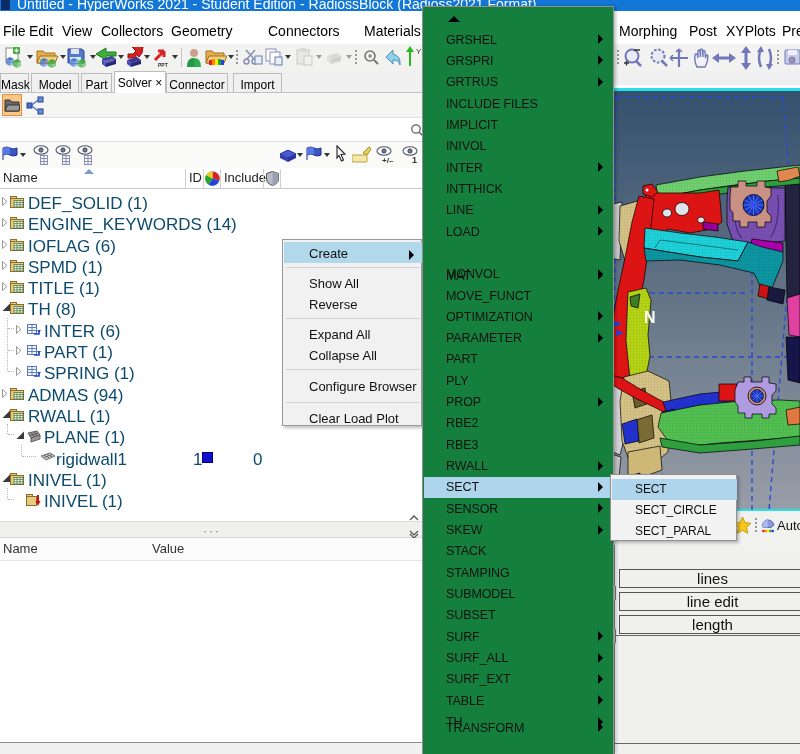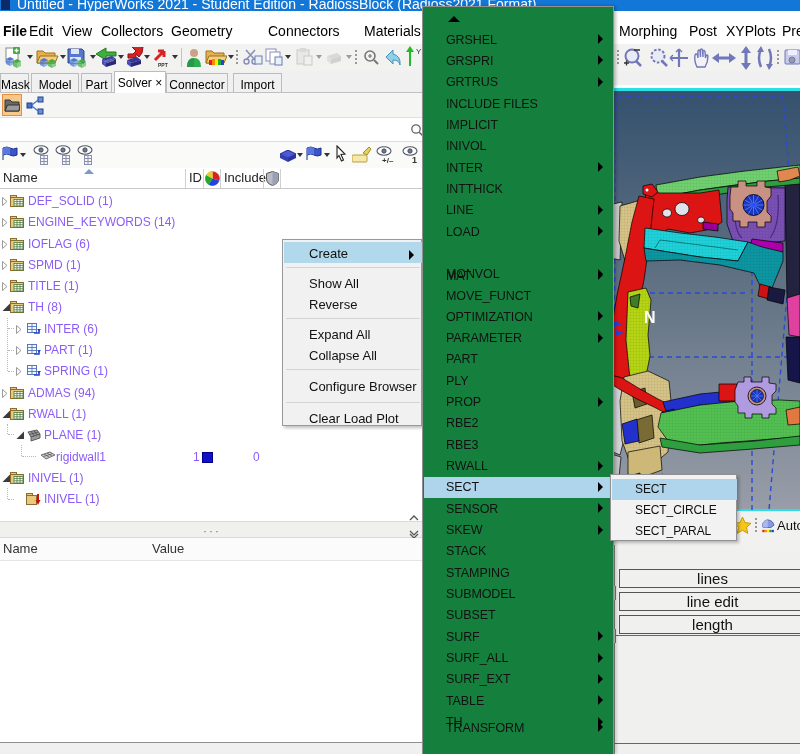--- a/index.html
+++ b/index.html
@@ -16,21 +16,21 @@
 .tab{top:2px;height:20px;border:1px solid #bcbcbc;border-bottom:none;background:#f0f0f0;font-size:12px;text-align:center;padding-top:4px;}
 .tab.active{background:#fff;top:0;height:22px;z-index:2;}
 #tabline{left:0;top:92px;width:428px;height:1px;background:#c0c0c0;}
 
 #leftpanel{left:0;top:93px;width:427px;height:661px;background:#fff;border-right:1px solid #b4b4b4;}
 #iconstrip{left:0;top:0;width:426px;height:24px;background:#f5f5f4;}
 #searchrow{left:0;top:24px;width:426px;height:25px;background:#fff;border-top:1px solid #e0e0e0;border-bottom:1px solid #dcdcdc;}
 #btoolbar{left:0;top:49px;width:426px;height:26px;background:#fafaf9;}
 #colhdr{left:0;top:75px;width:426px;height:21px;background:#fff;border-bottom:1px solid #c8c8c8;font-size:13px;color:#222;}
 .colsep{top:1px;width:1px;height:19px;background:#d0d0d0;}
-#tree{left:0;top:96px;width:426px;height:332px;background:#fff;font-size:12px;color:#8b5cf6;}
+#tree{left:0;top:96px;width:426px;height:332px;background:#fff;font-size:17px;color:#0c4a6e;}
 .trow{left:0;height:21px;white-space:nowrap;}
 .tlabel{position:absolute;top:3px;}
 #splitter{left:0;top:428px;width:426px;height:17px;background:#f0f0ef;border-top:1px solid #dadada;border-bottom:1px solid #dadada;}
 #nvhdr{left:0;top:445px;width:426px;height:23px;background:#fbfbfb;font-size:13px;color:#333;border-bottom:1px solid #e4e4e4;}
 #nvbody{left:0;top:468px;width:426px;height:181px;background:#fff;}
 #lfooter{left:0;top:649px;width:426px;height:12px;background:#f0f0f0;border-top:1px solid #909090;}
 
 #gfx{left:427px;top:85px;width:373px;height:426px;}
 
 #rpanel{left:427px;top:511px;width:373px;height:243px;background:#f0f0ef;}
@@ -48,21 +48,21 @@
 </head>
 <body>
 <div id="app">
 
   <div class="abs" id="titlebar">
     <div class="abs" style="left:1px;top:0px;width:9px;height:10px;background:#0a2a6a;"></div>
     <div class="abs" id="titletext">Untitled - HyperWorks 2021 - Student Edition - RadiossBlock (Radioss2021 Format)</div>
   </div>
 
   <div class="abs" id="menubar">
-    <div class="abs mitem" style="left:3px;font-weight:bold;">File</div>
+    <div class="abs mitem" style="left:3px;">File</div>
     <div class="abs mitem" style="left:29px;">Edit</div>
     <div class="abs mitem" style="left:62px;">View</div>
     <div class="abs mitem" style="left:101px;">Collectors</div>
     <div class="abs mitem" style="left:171px;">Geometry</div>
     <div class="abs mitem" style="left:239px;margin-top:28px;">Mesh</div>
     <div class="abs mitem" style="left:268px;">Connectors</div>
     <div class="abs mitem" style="left:364px;">Materials</div>
     <div class="abs mitem" style="left:619px;">Morphing</div>
     <div class="abs mitem" style="left:689px;">Post</div>
     <div class="abs mitem" style="left:726px;">XYPlots</div>

